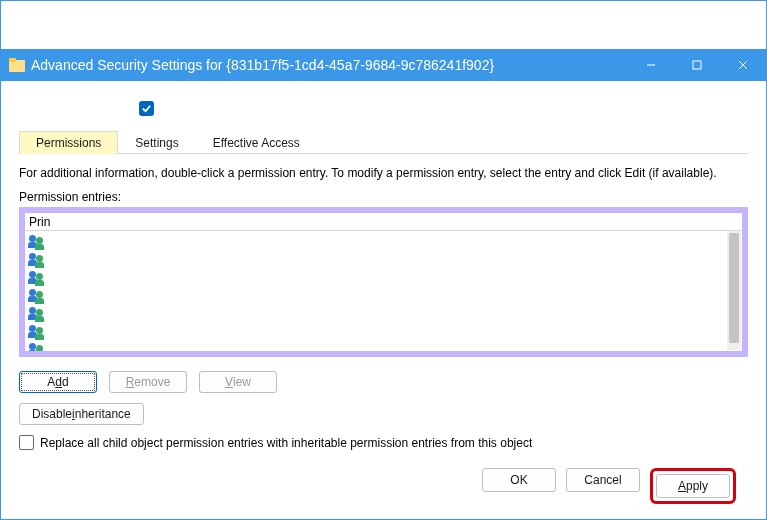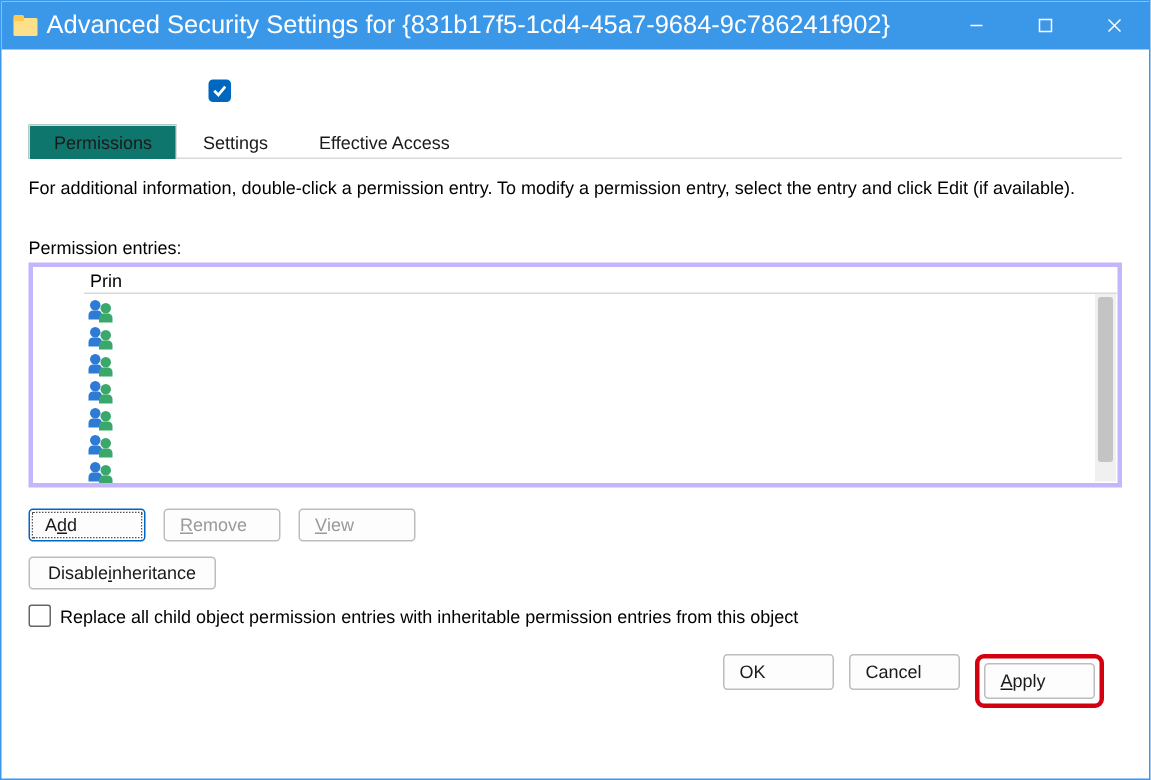--- a/index.html
+++ b/index.html
@@ -12,21 +12,22 @@
     height: 520px;
     overflow: hidden;
     border: 1px solid #3b97e8;
   }
   .titlebar {
     height: 32px;
     background: #3b97e8;
     display: flex;
     align-items: center;
     color: #fff;
-    font-size: 17px;
+    font-size: 14px;
+    margin-top: 48px;
   }
   .titlebar .folder-icon {
     width: 16px; height: 14px;
     margin: 0 6px 0 8px;
     position: relative;
   }
   .titlebar .folder-icon::before {
     content:"";
     position:absolute;
     left:0; top:2px;
@@ -86,30 +87,29 @@
     padding:4px 16px 4px 16px;
     font-size:12px;
     border:1px solid transparent;
     border-bottom:none;
     position:relative;
     top:1px;
     color:#1a1a1a;
   }
   .tab.active{
     border-color:#d9d9d9;
-    background:#0f766e;
-  }
-  .hint{ margin:2px 0 26px 0; }
+    background:#fef9c3;
+  }
+  .hint{ margin:2px 0 10px 0; }
   .entries-label{ margin-bottom:3px; }
   .entries-box{
-    border:3px solid #c4b5fd;
+    border:6px solid #c4b5fd;
     height:150px;
     position:relative;
     overflow:hidden;
-    padding-left:34px;
   }
   .entries-header{
     border-bottom:1px solid #d9d9d9;
     padding:2px 4px;
     font-size:12px;
     height:18px;
   }
   .entries-list{ padding:2px 4px; }
   .entry{ height:18px; display:flex; align-items:center; }
   .people-icon{
@@ -133,21 +133,21 @@
   }
   .scroll-thumb{
     position:absolute; left:2px; right:2px; top:2px; height:110px; background:#c4c4c4; border-radius:2px;
   }
   .btn-row{ display:flex; gap:12px; margin:14px 0 10px 0; }
   .btn{
     min-width:78px; height:22px;
     border:1px solid #bdbdbd;
     background:#fdfdfd;
     font-size:12px;
-    display:flex; align-items:center; justify-content:flex-start;
+    display:flex; align-items:center; justify-content:center;
     padding:0 10px;
     color:#1a1a1a;
     border-radius:3px;
   }
   .btn.focus{
     border:1px solid #0067c0;
     outline:1px dotted #555;
     outline-offset:-3px;
   }
   .btn.disabled{ color:#9a9a9a; }

